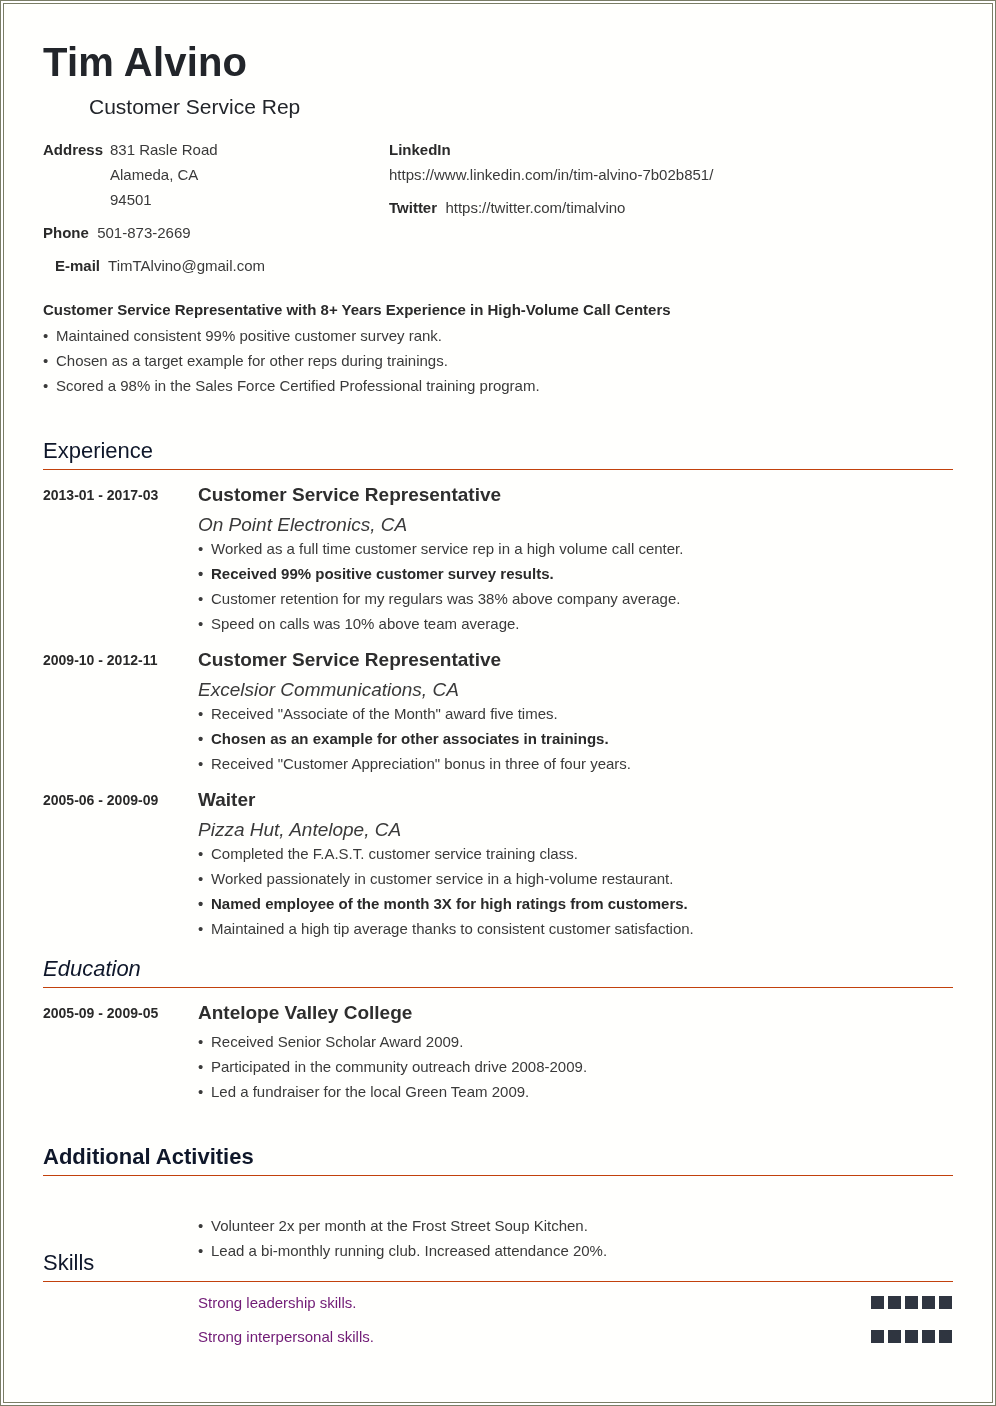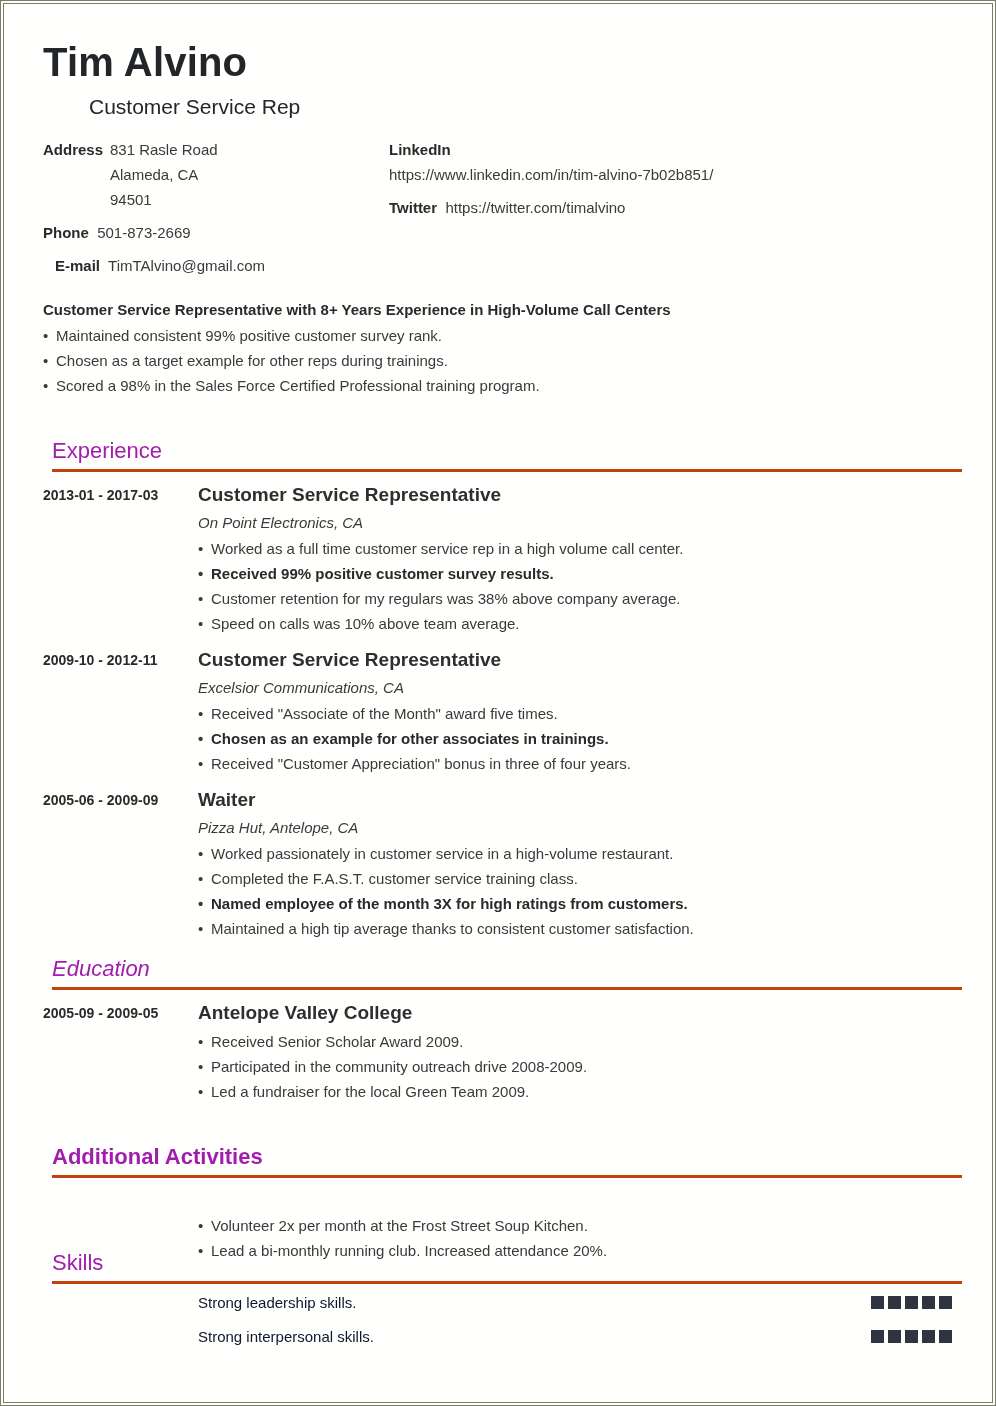--- a/index.html
+++ b/index.html
@@ -21,28 +21,28 @@
     .role { position: absolute; top: 95px; left: 0; font-size: 21px; color: #22252a; margin-left: 46px; }
     .contact { position: absolute; font-size: 15px; line-height: 25px; }
     .contact .lbl { font-weight: bold; color: #2a2a2a; }
     .contact .val { color: #3a3a3a; }
     .summary-title { position: absolute; top: 301px; left: 0; font-size: 15px; font-weight: bold; color: #2a2a2a; }
     ul.bul { list-style: none; margin: 0; padding: 0; }
     ul.bul li { position: relative; padding-left: 13px; font-size: 15px; line-height: 25px; color: #3a3a3a; }
     ul.bul li::before { content: "•"; position: absolute; left: 0; top: 0; color: #3a3a3a; }
     ul.bul li.b { font-weight: bold; color: #2a2a2a; }
     .summary-list { position: absolute; top: 323px; left: 0; }
-    .section-h { position: absolute; left: 9px; width: 910px; font-size: 22px; color: #a21caf; border-bottom: 3px solid #c2410c; padding-bottom: 5px; }
+    .section-h { position: absolute; left: 0; width: 910px; font-size: 22px; color: #0f172a; border-bottom: 1px solid #c2410c; padding-bottom: 5px; }
     .entry { position: absolute; left: 0; width: 910px; }
     .date { position: absolute; left: 0; top: 3px; font-size: 14px; font-weight: bold; color: #2a2a2a; }
     .etitle { position: absolute; left: 155px; top: 0; font-size: 19px; font-weight: bold; color: #2e2e2e; }
-    .company { position: absolute; left: 155px; top: 30px; font-size: 15px; font-style: italic; color: #3a3a3a; }
+    .company { position: absolute; left: 155px; top: 30px; font-size: 19px; font-style: italic; color: #3a3a3a; }
     .elist { position: absolute; left: 155px; }
     .skill-row { position: absolute; left: 155px; width: 755px; height: 20px; }
-    .skill-name { font-size: 15px; color: #0f172a; }
+    .skill-name { font-size: 15px; color: #701a75; }
     .dots { position: absolute; right: 1px; top: 2px; display: flex; gap: 4px; }
     .dot { width: 13px; height: 13px; background: #2f3540; }
   </style>
 </head>
 <body>
 
 <div class="frame">
     <div class="frame-inner"></div>
   </div>
 
@@ -106,22 +106,22 @@
       <li class="b">Chosen as an example for other associates in trainings.</li>
       <li>Received "Customer Appreciation" bonus in three of four years.</li>
     </ul>
   </div>
 
   <div class="entry" style="top:789px;">
     <div class="date">2005-06 - 2009-09</div>
     <div class="etitle">Waiter</div>
     <div class="company">Pizza Hut, Antelope, CA</div>
     <ul class="bul elist" style="top:52px;">
+      <li>Completed the F.A.S.T. customer service training class.</li>
       <li>Worked passionately in customer service in a high-volume restaurant.</li>
-      <li>Completed the F.A.S.T. customer service training class.</li>
       <li class="b">Named employee of the month 3X for high ratings from customers.</li>
       <li>Maintained a high tip average thanks to consistent customer satisfaction.</li>
     </ul>
   </div>
 
   <div class="section-h" style="top:956px;font-style:italic;">Education</div>
 
   <div class="entry" style="top:1002px;">
     <div class="date">2005-09 - 2009-05</div>
     <div class="etitle">Antelope Valley College</div>

